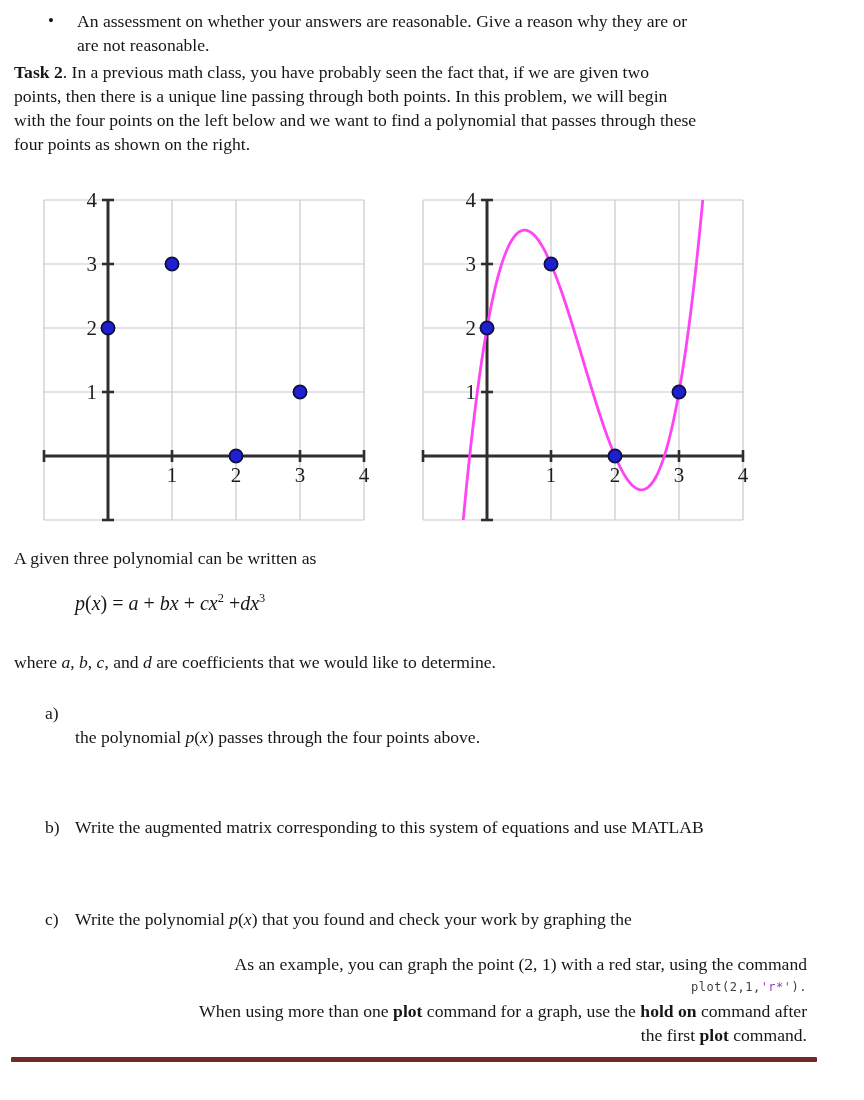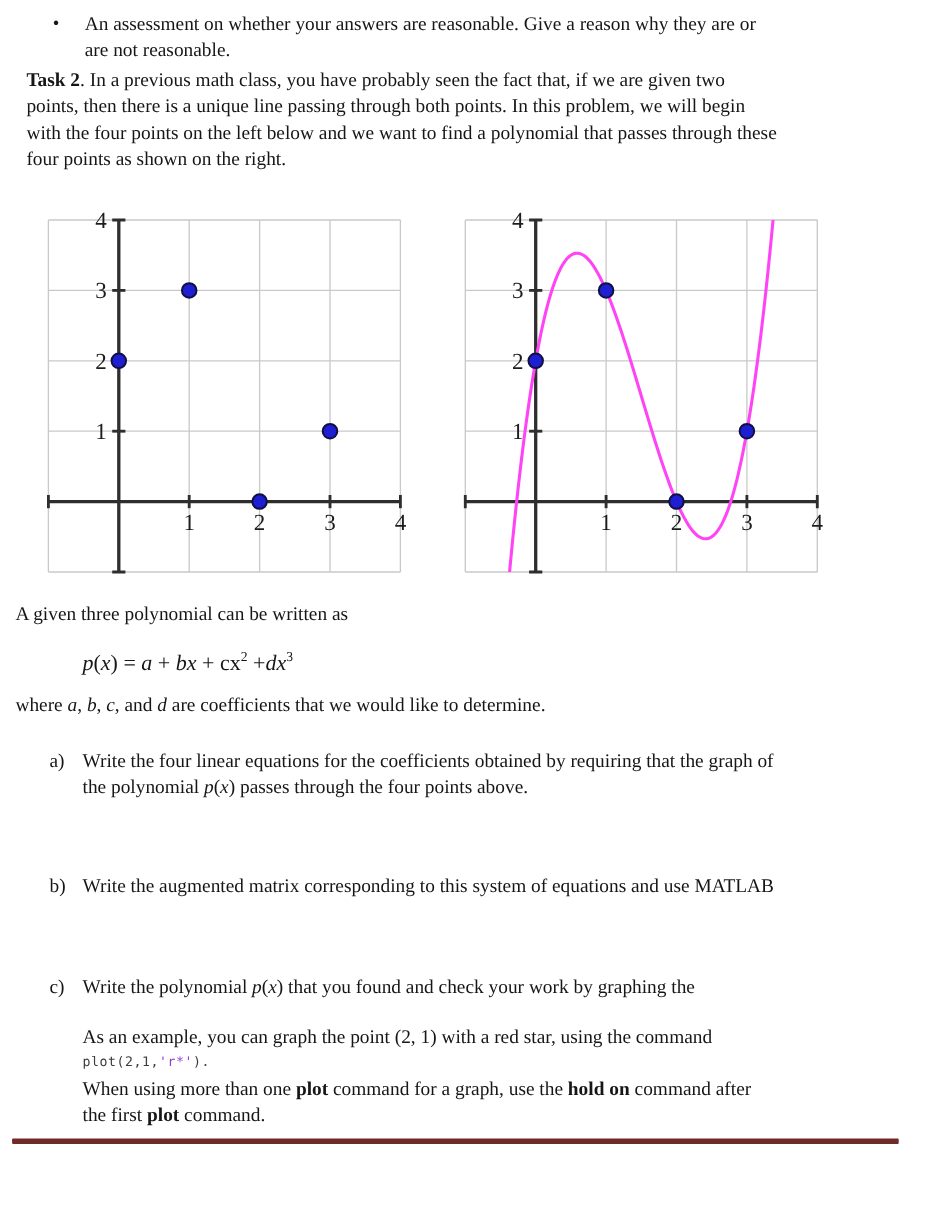--- a/index.html
+++ b/index.html
@@ -4,35 +4,35 @@
 <style>
   html,body{margin:0;padding:0;background:#ffffff;}
   body{
     width:864px;height:1100px;overflow:hidden;position:relative;
     font-family:"Liberation Serif",serif;
     font-size:17.6px;line-height:24px;color:#161616;
   }
   .bullet-row{display:flex;margin:9px 0 0 48px;}
   .bullet-glyph{width:29px;flex:none;font-size:17px;}
   .bullet-text{width:730px;}
-  .task2{margin:3px 0 0 24px;width:802px;}
+  .task2{margin:3px 0 0 14px;width:802px;}
   .plots-row{position:relative;height:346px;margin-top:30px;}
   .plot-left{position:absolute;left:40px;top:0;}
   .plot-right{position:absolute;left:419px;top:0;}
   .degree{margin:14px 0 0 14px;}
   .formula{margin:18px 0 0 75px;font-size:20px;line-height:30px;}
   .formula sup{font-size:0.62em;}
-  .where{margin:10px 0 0 14px;}
+  .where{margin:32px 0 0 14px;}
   .qitem{display:flex;margin-left:45px;width:762px;}
   .qlabel{width:30px;flex:none;}
   .qtext{flex:1;}
   .item-a{margin-top:27px;}
   .item-b{margin-top:66px;}
   .item-c{margin-top:68px;}
-  .cblock{margin-left:75px;width:732px;}
+  .cblock{margin-left:75px;width:732px;text-align:right;}
   .example{margin-top:21px;}
   .codeline{font-family:"DejaVu Sans Mono","Liberation Mono",monospace;
     font-size:12px;line-height:23px;color:#3c3c3c;letter-spacing:.5px;}
   .mono{font-family:"DejaVu Sans Mono","Liberation Mono",monospace;}
   .divider{position:relative;margin:10px 0 0 11px;width:806px;height:5px;border-radius:1px;}
   svg text{font-family:"Liberation Serif",serif;}
   sup{line-height:0;}
 </style>
 </head>
 <body>
@@ -126,27 +126,27 @@
       </g>
       <circle cx="68" cy="142" r="6.6" fill="#1e1ed2" stroke="#101042" stroke-width="1.8"></circle>
       <circle cx="132" cy="78" r="6.6" fill="#1e1ed2" stroke="#101042" stroke-width="1.8"></circle>
       <circle cx="196" cy="270" r="6.6" fill="#1e1ed2" stroke="#101042" stroke-width="1.8"></circle>
       <circle cx="260" cy="206" r="6.6" fill="#1e1ed2" stroke="#101042" stroke-width="1.8"></circle>
     </svg>
 </div>
 
 <p class="degree">A given three polynomial can be written as</p>
 
-<div class="formula"><span style="font-style: italic;">p</span><span>(</span><span style="font-style: italic;">x</span><span>) = </span><span style="font-style: italic;">a</span><span> + </span><span style="font-style: italic;">bx</span><span> + </span><span style="">cx</span><sup>2</sup><span> +</span><span style="font-style: italic;">dx</span><sup>3</sup></div>
+<div class="formula"><span style="font-style: italic;">p</span><span>(</span><span style="font-style: italic;">x</span><span>) = </span><span style="font-style: italic;">a</span><span> + </span><span style="font-style: italic;">bx</span><span> + </span><span style="font-style: italic;">cx</span><sup>2</sup><span> +</span><span style="font-style: italic;">dx</span><sup>3</sup></div>
 
 <p class="where"><span>where </span><span style="font-style: italic;">a</span><span>, </span><span style="font-style: italic;">b</span><span>, </span><span style="font-style: italic;">c</span><span>, and </span><span style="font-style: italic;">d</span><span> are coefficients that we would like to determine.</span></p>
 
 <div class="qitem item-a">
   <span class="qlabel">a)</span>
-  <div class="qtext"><span>Write the four linear equations for the coefficients obtained by requiring that the graph of</span><br><span>the polynomial </span><span style="font-style: italic;">p</span><span>(</span><span style="font-style: italic;">x</span><span>) passes through the four points above.</span></div>
+  <div class="qtext"><br><span>the polynomial </span><span style="font-style: italic;">p</span><span>(</span><span style="font-style: italic;">x</span><span>) passes through the four points above.</span></div>
 </div>
 
 <div class="qitem item-b">
   <span class="qlabel">b)</span>
   <div class="qtext"><span>Write the augmented matrix corresponding to this system of equations and use MATLAB</span><br></div>
 </div>
 
 <div class="qitem item-c">
   <span class="qlabel">c)</span>
   <div class="qtext"><span>Write the polynomial </span><span style="font-style: italic;">p</span><span>(</span><span style="font-style: italic;">x</span><span>) that you found and check your work by graphing the</span><br></div>

